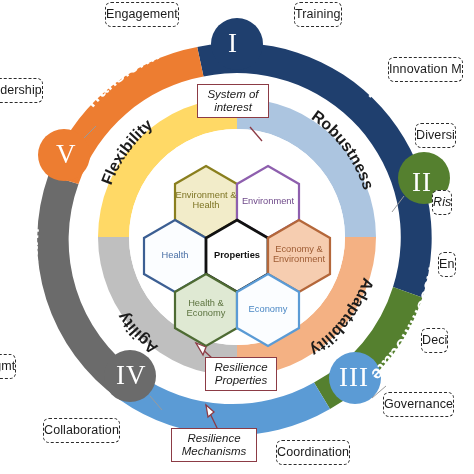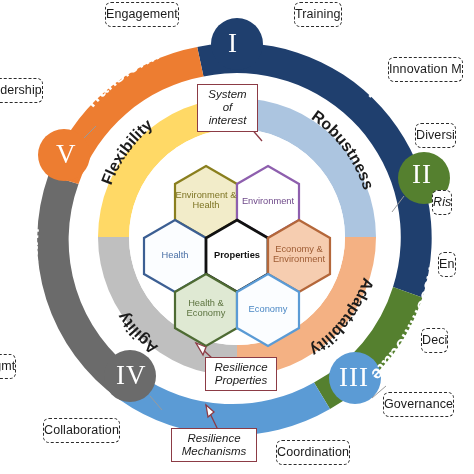--- a/index.html
+++ b/index.html
@@ -179,34 +179,34 @@
 
     <g stroke="#9a9a9a" stroke-width="1" fill="none">
       <path d="M 404 196 L 392 212"></path>
       <path d="M 372 398 L 386 386"></path>
       <path d="M 150 396 L 162 410"></path>
       <path d="M 84 138 L 96 126"></path>
     </g>
   </svg>
 
   <div class="roman" style="left:228px;top:30px;">I</div>
-  <div class="roman" style="left:412px;top:161px;">II</div>
+  <div class="roman" style="left:412px;top:169px;">II</div>
   <div class="roman" style="left:339px;top:364px;">III</div>
   <div class="roman" style="left:116px;top:362px;">IV</div>
   <div class="roman" style="left:56px;top:141px;">V</div>
 
   <div class="hexlabel" style="left:169px;top:190px;color:#7d7424;">Environment &amp; Health</div>
   <div class="hexlabel" style="left:231px;top:196px;color:#6f4a8a;">Environment</div>
   <div class="hexlabel" style="left:138px;top:250px;color:#4a6fa5;">Health</div>
   <div class="hexlabel bold" style="left:200px;top:250px;">Properties</div>
   <div class="hexlabel" style="left:262px;top:244px;color:#9e5c34;">Economy &amp; Environment</div>
   <div class="hexlabel" style="left:169px;top:298px;color:#5d7440;">Health &amp; Economy</div>
   <div class="hexlabel" style="left:231px;top:304px;color:#4a87c4;">Economy</div>
 
-  <div class="callout" style="left:197px;top:84px;width:61px;">
+  <div class="callout" style="left:197px;top:84px;width:72px;">
     <div style="width:100%">
       <div>System of</div>
       <div>interest</div>
     </div>
   </div>
 
   <div class="callout" style="left:205px;top:357px;width:72px;">
     <div style="width:100%">
       <div>Resilience</div>
       <div>Properties</div>

